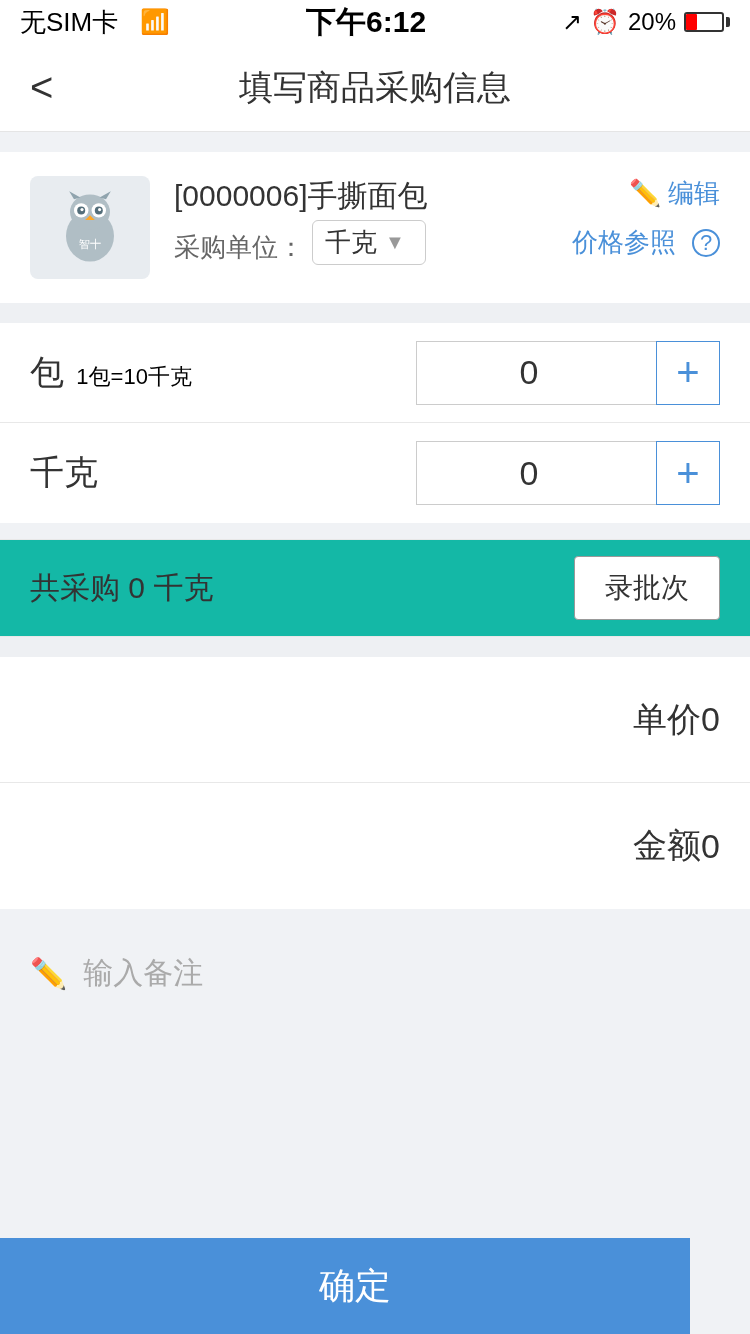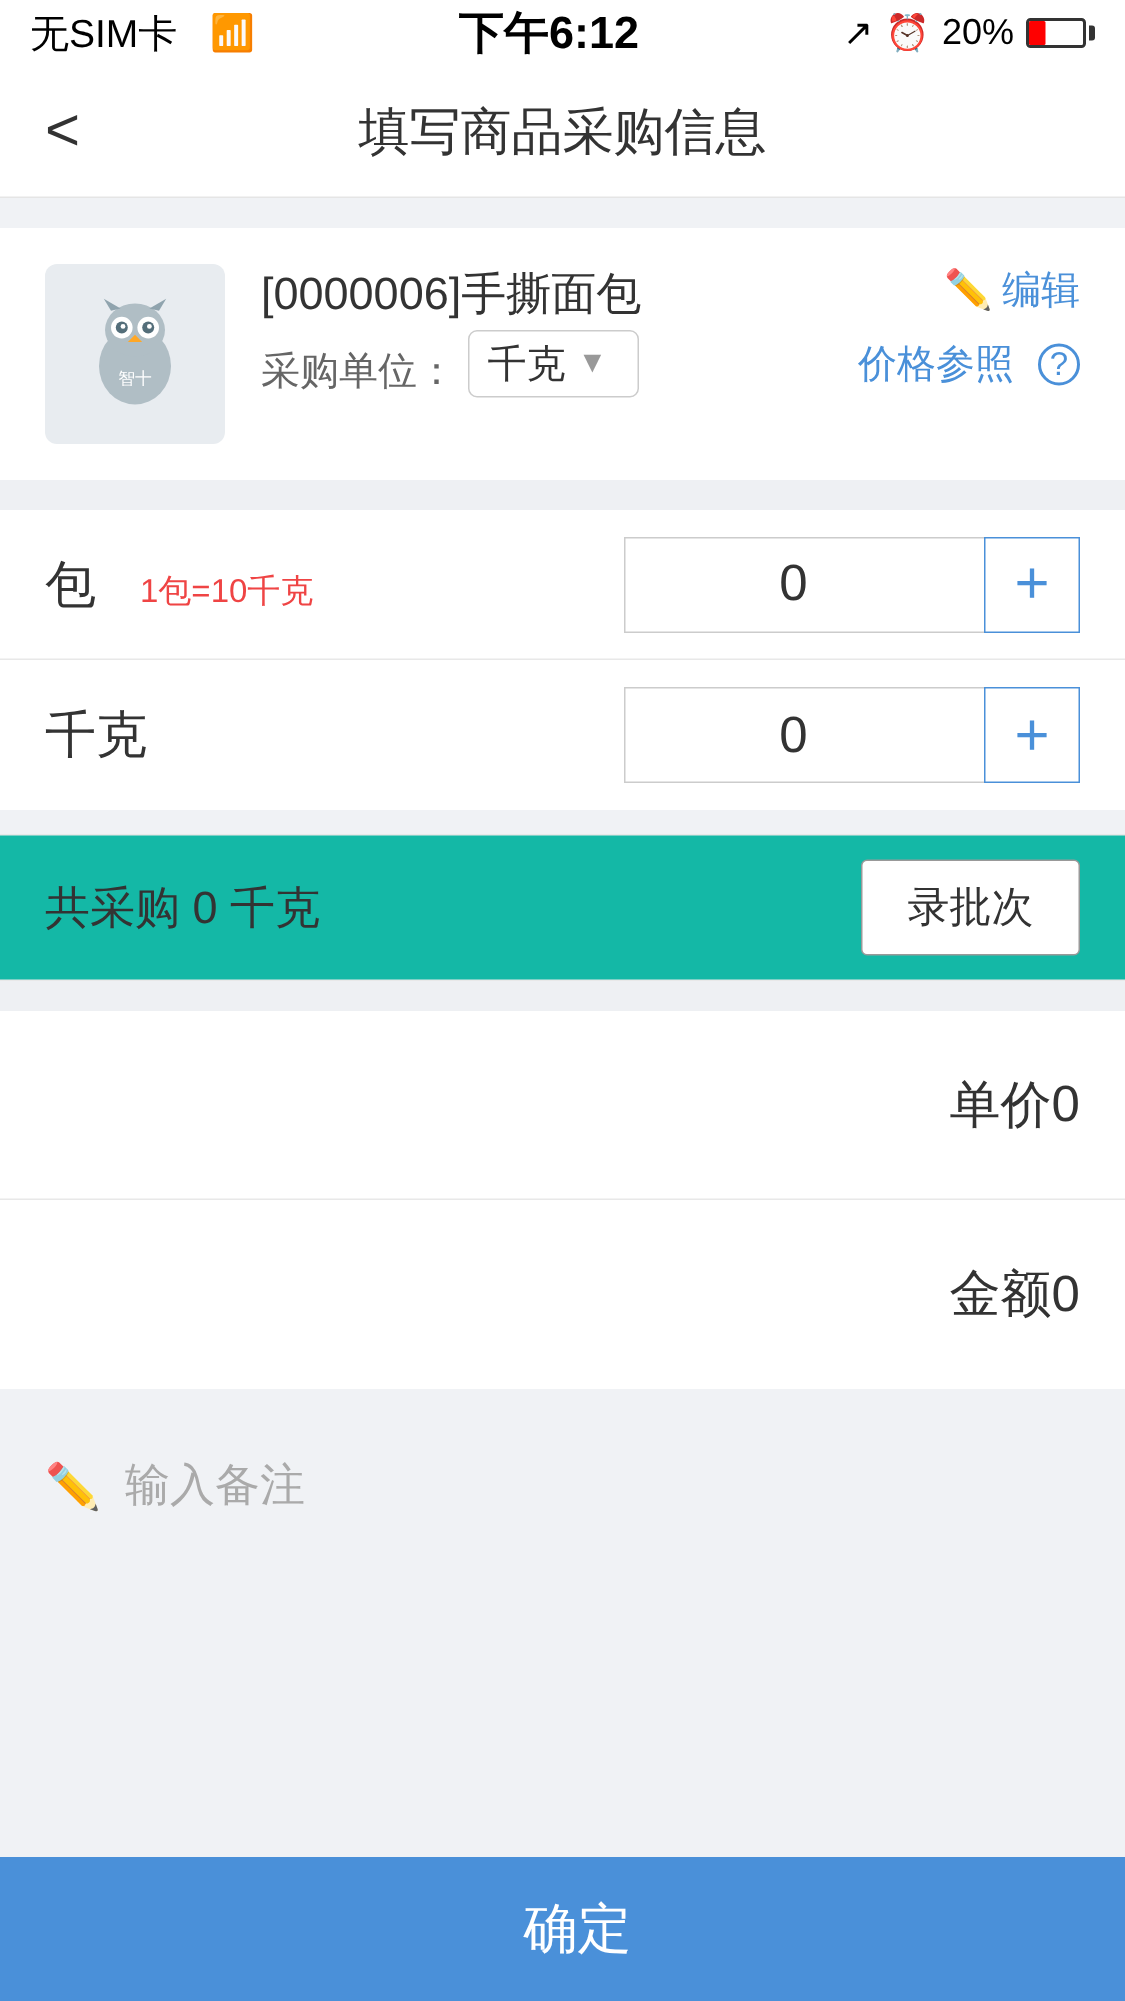--- a/index.html
+++ b/index.html
@@ -78,21 +78,21 @@
     .product-card {
       background: #fff;
       margin-top: 20px;
       padding: 24px 30px;
       display: flex;
       align-items: flex-start;
       gap: 24px;
     }
     .product-image {
       width: 120px;
-      height: 120px;
+      height: 103px;
       background: #e8ecf0;
       border-radius: 8px;
       display: flex;
       align-items: center;
       justify-content: center;
       flex-shrink: 0;
     }
     .product-image-owl {
       width: 80px;
       height: 80px;
@@ -178,22 +178,22 @@
     .input-row:last-child { border-bottom: none; }
     .input-label-group {
       flex: 1;
     }
     .input-label-main {
       font-size: 34px;
       color: #333;
     }
     .input-label-sub {
       font-size: 22px;
-      color: #ef4444;
-      margin-left: 21px;
+      color: #000000;
+      margin-left: 4px;
     }
     .input-control {
       display: flex;
       align-items: center;
       gap: 0;
     }
     .qty-input {
       width: 240px;
       height: 64px;
       border: 1px solid #ccc;
@@ -290,21 +290,21 @@
     .content-area {
       min-height: 300px;
       background: #f0f2f5;
     }
 
     
     .confirm-btn {
       position: fixed;
       bottom: 0;
       left: 0;
-      width: 750px;
+      width: 690px;
       height: 96px;
       background: #4a90d9;
       color: #fff;
       font-size: 36px;
       font-weight: 500;
       display: flex;
       align-items: center;
       justify-content: center;
       cursor: pointer;
       border: none;

